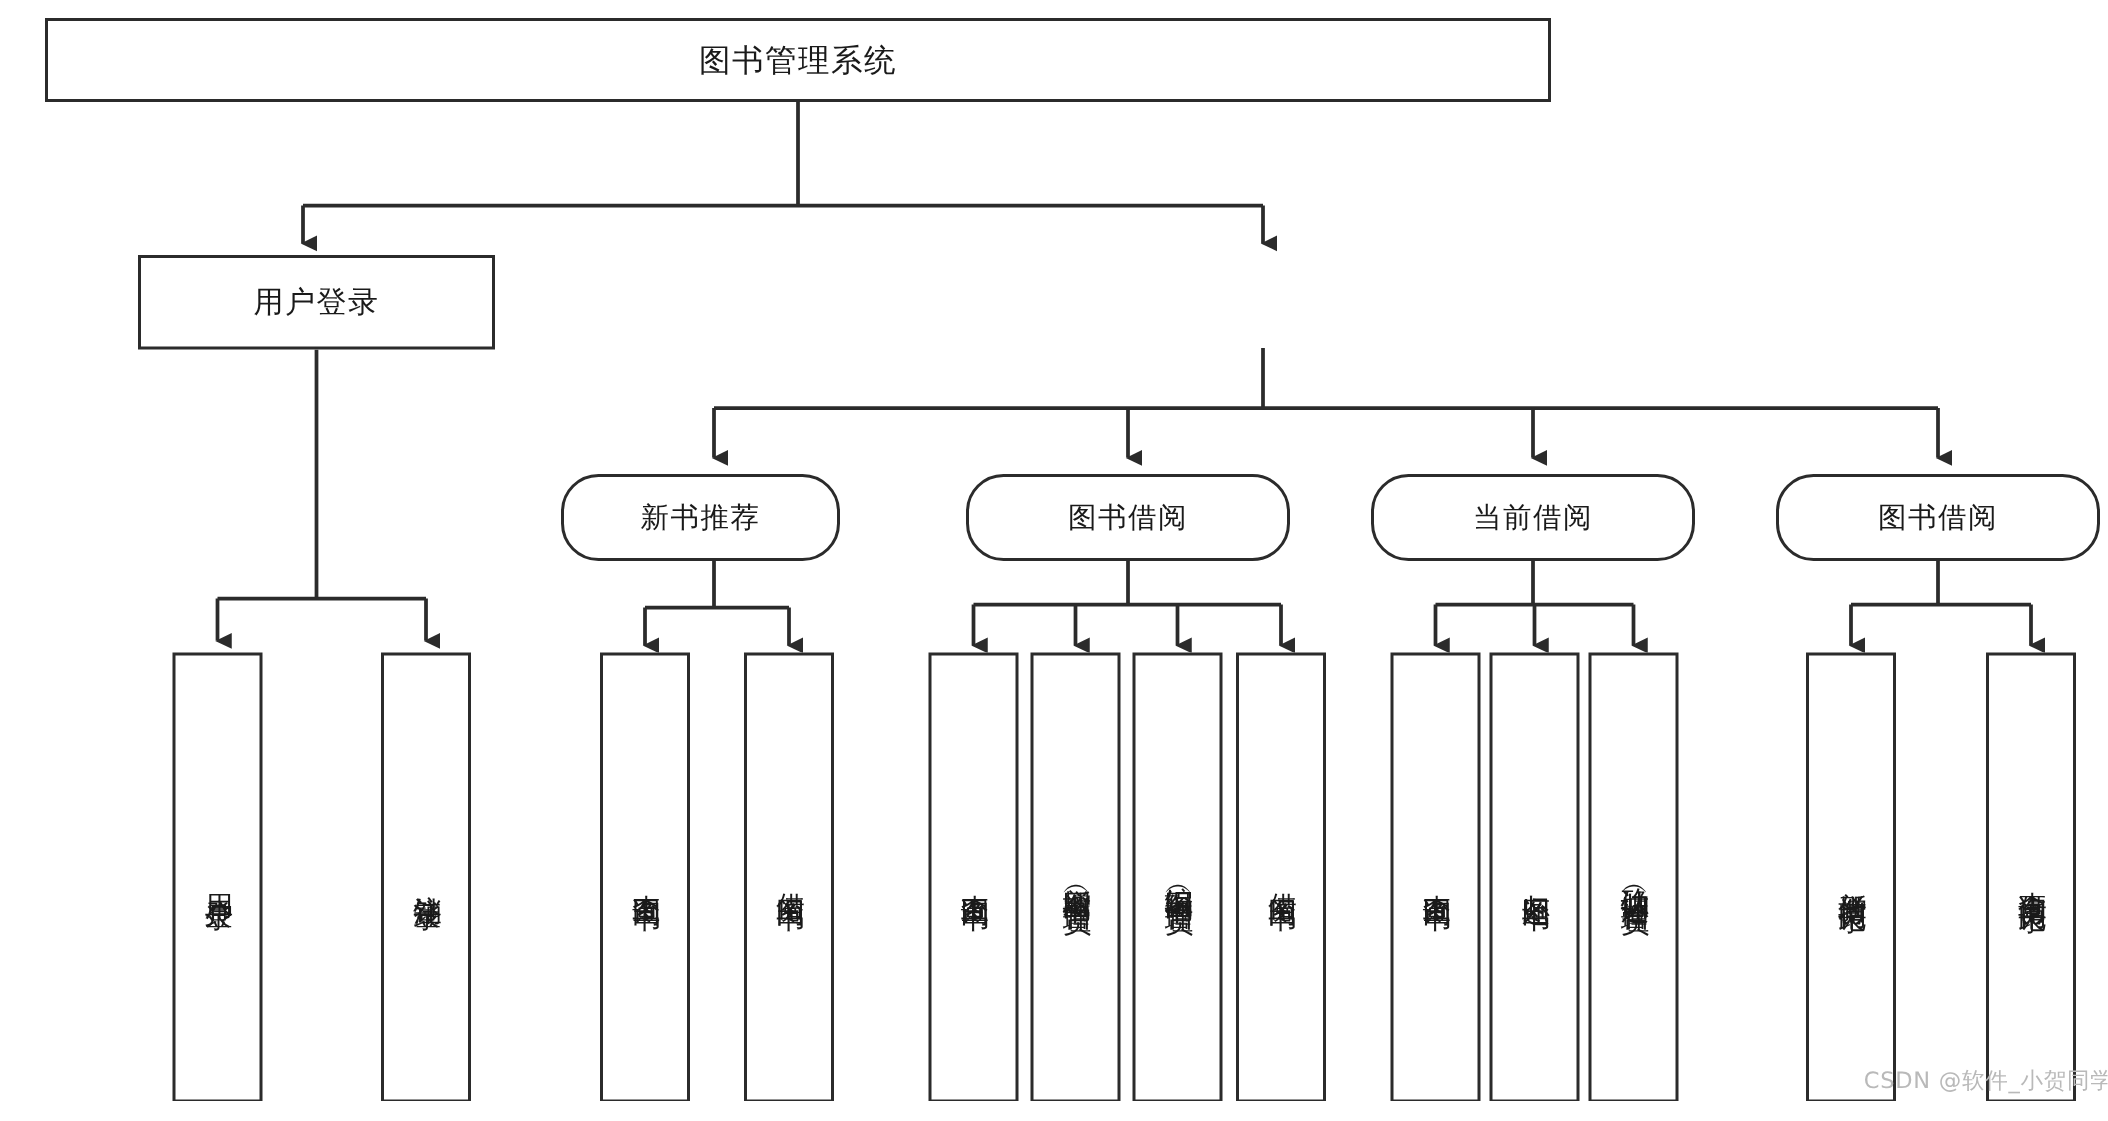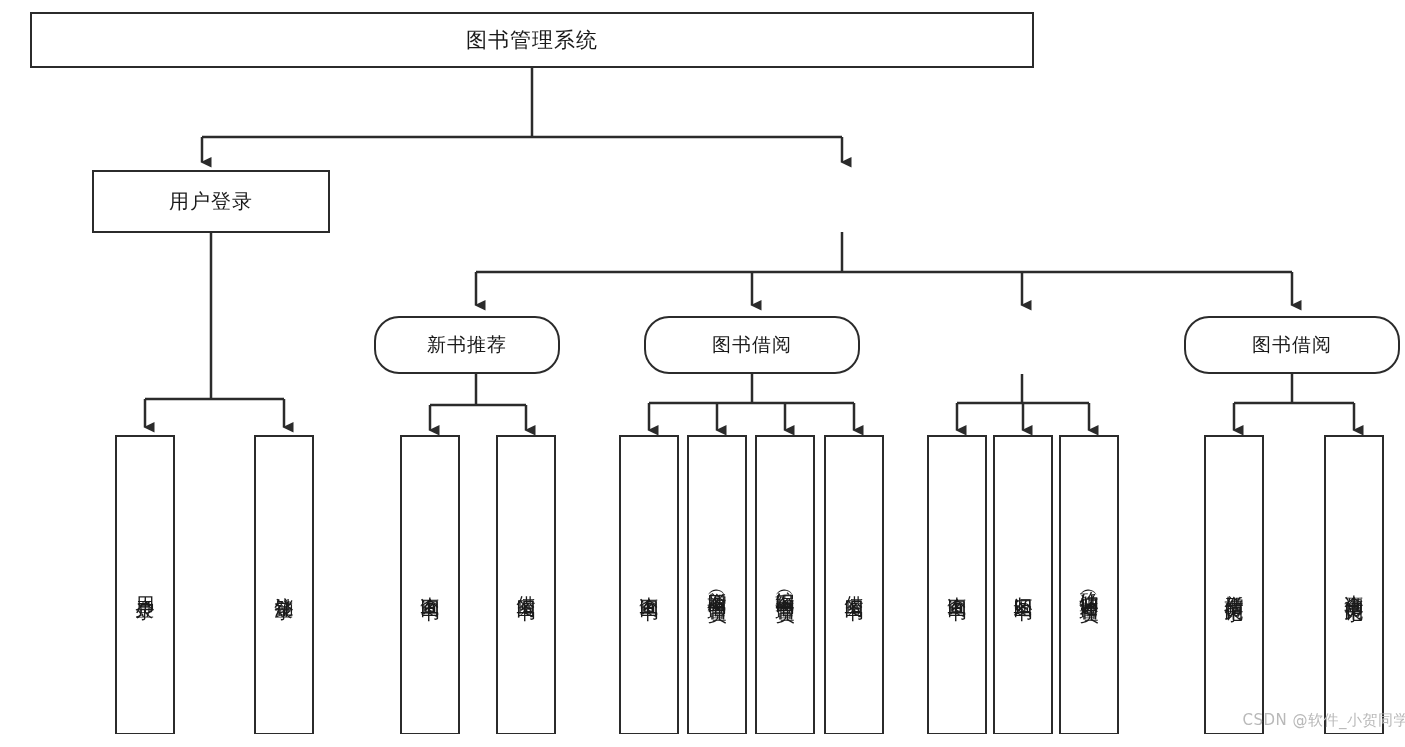--- a/index.html
+++ b/index.html
@@ -135,20 +135,23 @@
   <div class="node lvl1" style="left:80px; top:170px; width:238px; height:63px;">
     <span class="htext">用户登录</span>
   </div>
 
   <div class="node lvl2" style="left:362px; top:316px; width:186px; height:58px;">
     <span class="htext">新书推荐</span>
   </div>
   <div class="node lvl2" style="left:632px; top:316px; width:216px; height:58px;">
     <span class="htext">图书借阅</span>
   </div>
+  <div class="node lvl2" style="left:902px; top:316px; width:216px; height:58px;">
+    <span class="htext">当前借阅</span>
+  </div>
   <div class="node lvl2" style="left:1172px; top:316px; width:216px; height:58px;">
     <span class="htext">图书借阅</span>
   </div>
 
   <div class="node leaf" style="left:103px; top:435px; width:60px; height:300px;">
     <span class="vtext">用户登录</span>
   </div>
   <div class="node leaf" style="left:242px; top:435px; width:60px; height:300px;">
     <span class="vtext">注销登录</span>
   </div>

